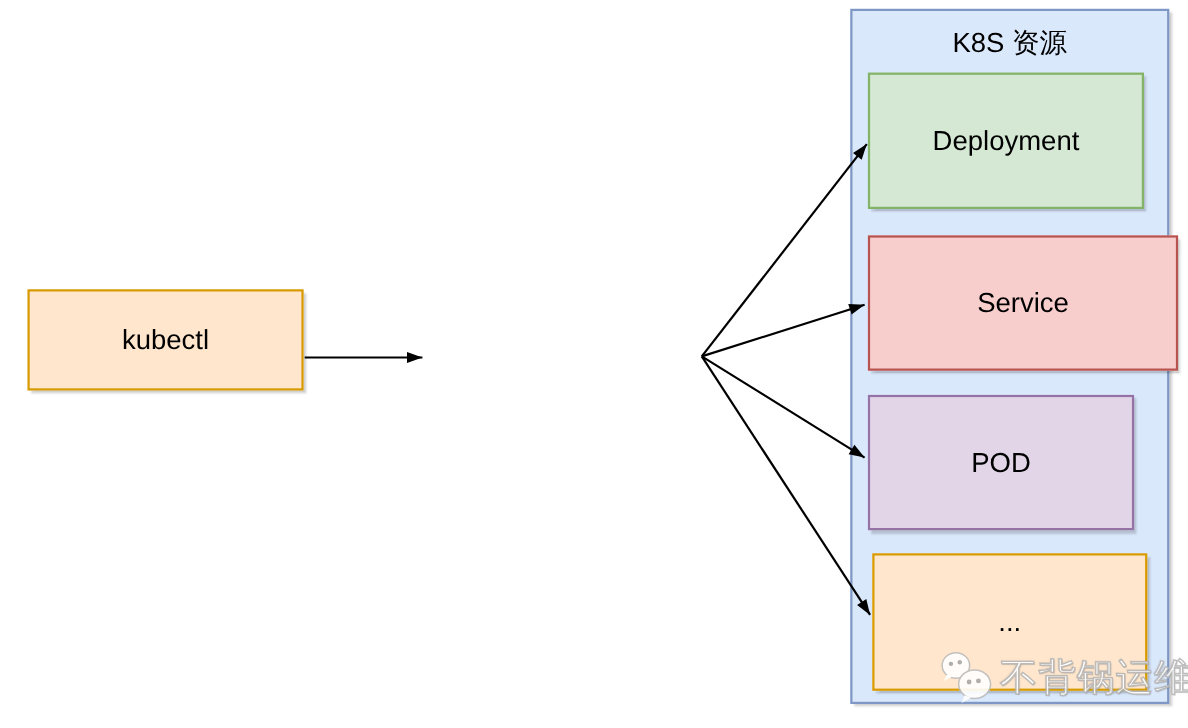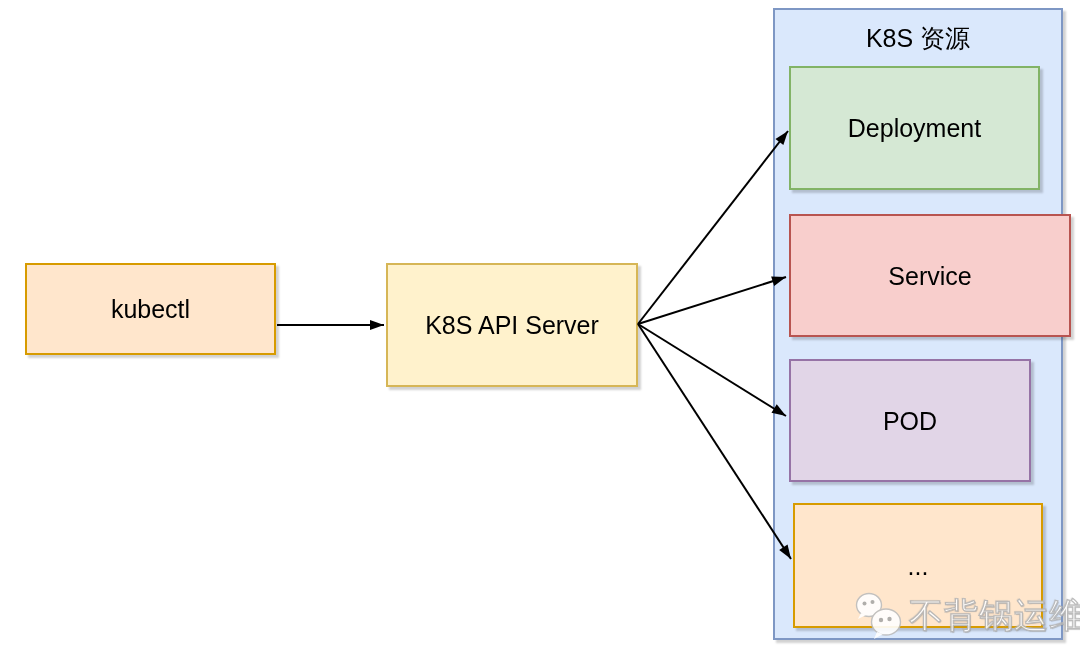--- a/index.html
+++ b/index.html
@@ -65,23 +65,20 @@
 <div class="canvas">
 
   <div class="group-container">
     <div class="group-title">K8S 资源</div>
   </div>
 
   <div class="node node-kubectl">
     <span>kubectl</span>
   </div>
 
-  <div class="node node-api">
-    <span>K8S API Server</span>
-  </div>
 
   <div class="node node-deployment">
     <span>Deployment</span>
   </div>
 
   <div class="node node-service">
     <span>Service</span>
   </div>
 
   <div class="node node-pod">

